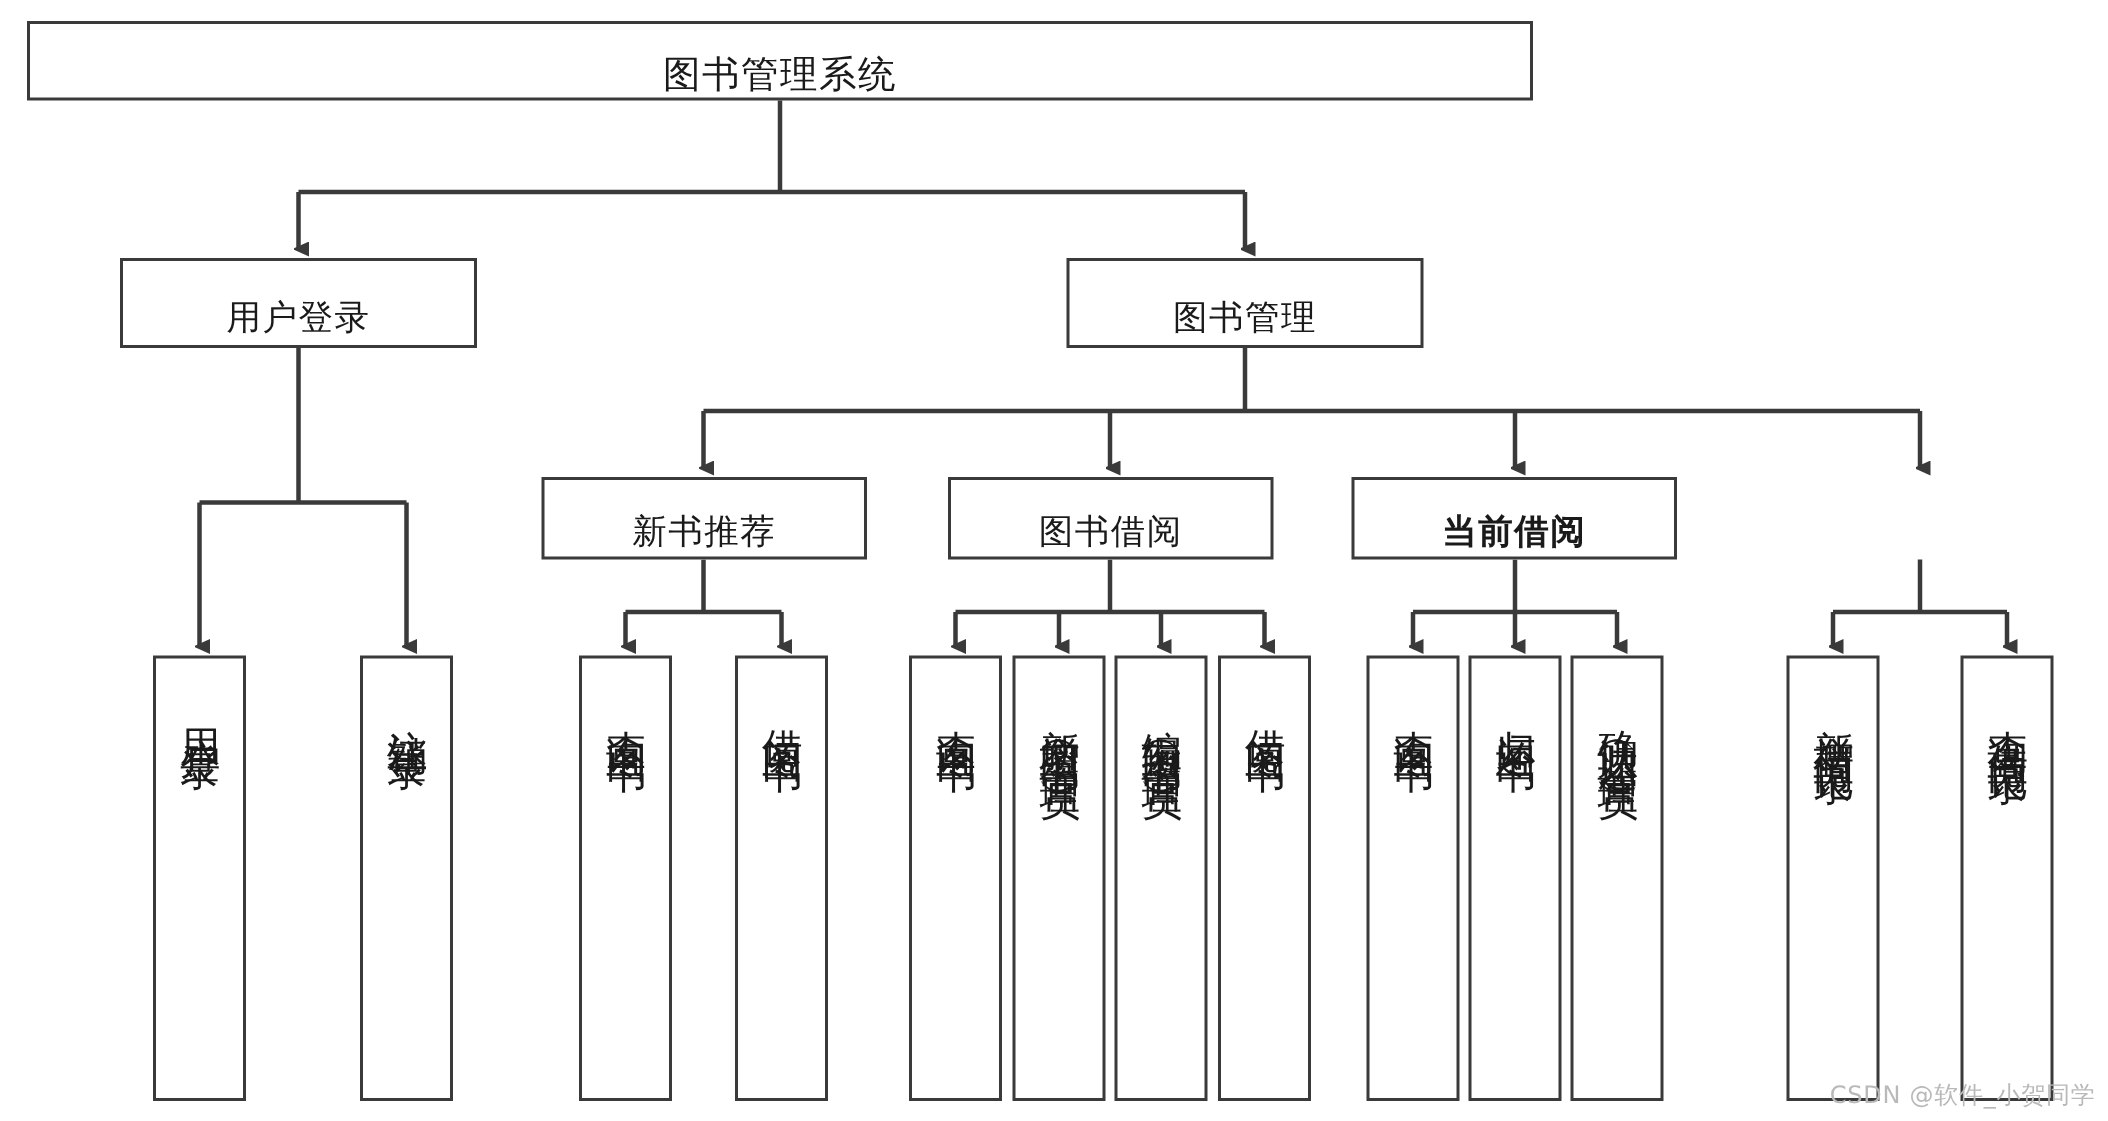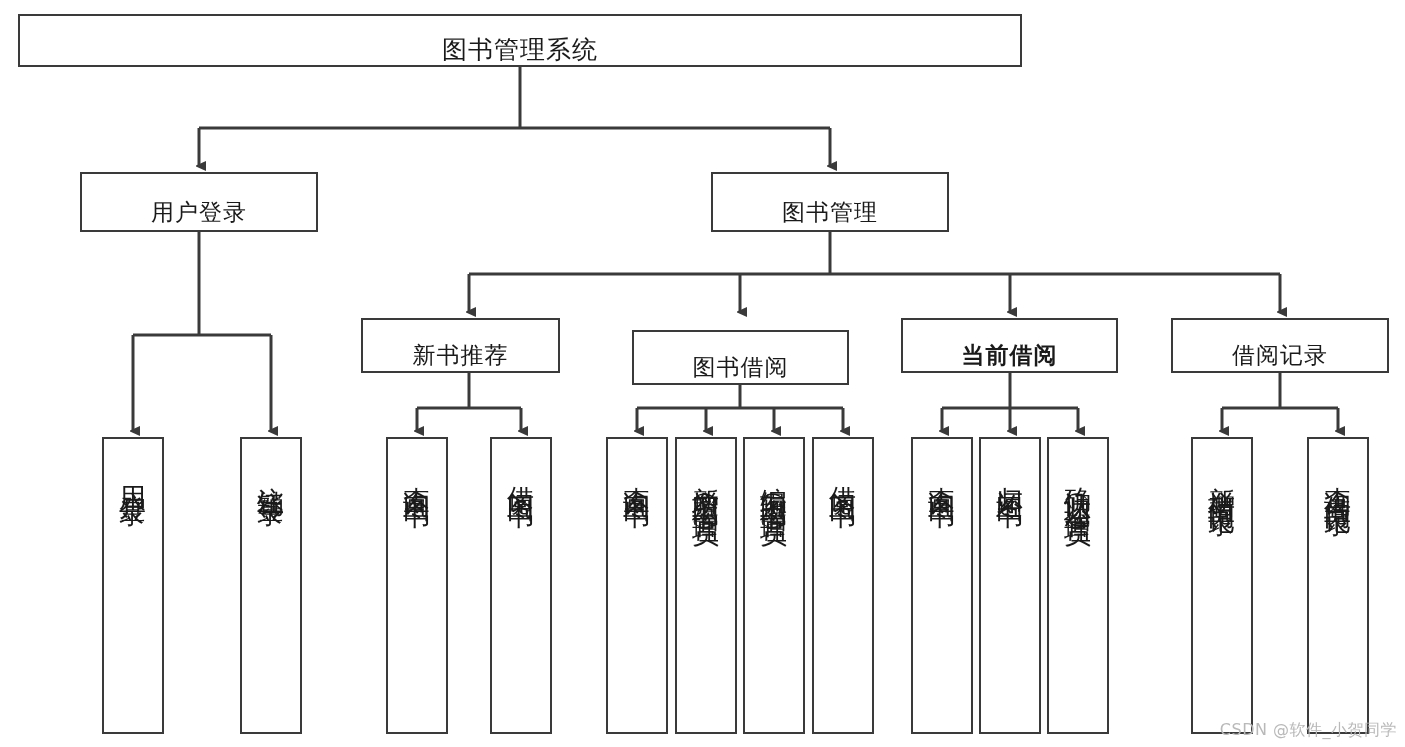--- a/index.html
+++ b/index.html
@@ -133,35 +133,32 @@
   </div>
 
   <div class="node tier-1" style="left:80px; top:172px; width:238px; height:60px;">
     <span class="node-label">用户登录</span>
   </div>
 
   <div class="node tier-1" style="left:711px; top:172px; width:238px; height:60px;">
     <span class="node-label">图书管理</span>
   </div>
 
-  <div class="node tier-2" style="left:361px; top:318px; width:199px; height:55px;">
+  <div class="node tier-2" style="left:361px; top:318px; width:217px; height:55px;">
     <span class="node-label">新书推荐</span>
   </div>
 
-  <div class="node tier-2" style="left:632px; top:330px; width:217px; height:55px;">
+  <div class="node tier-2" style="left:632px; top:318px; width:217px; height:55px;">
     <span class="node-label">图书借阅</span>
   </div>
 
   <div class="node tier-2" style="left:901px; top:318px; width:217px; height:55px;font-weight:bold;">
     <span class="node-label">当前借阅</span>
   </div>
 
-  <div class="node tier-2" style="left:1171px; top:318px; width:218px; height:55px;">
-    <span class="node-label">借阅记录</span>
-  </div>
 
   <div class="node leaf" style="left:102px; top:437px; width:62px; height:297px;">
     <span class="node-label">用户登录</span>
   </div>
 
   <div class="node leaf" style="left:240px; top:437px; width:62px; height:297px;">
     <span class="node-label">注销登录</span>
   </div>
 
   <div class="node leaf" style="left:386px; top:437px; width:62px; height:297px;">

